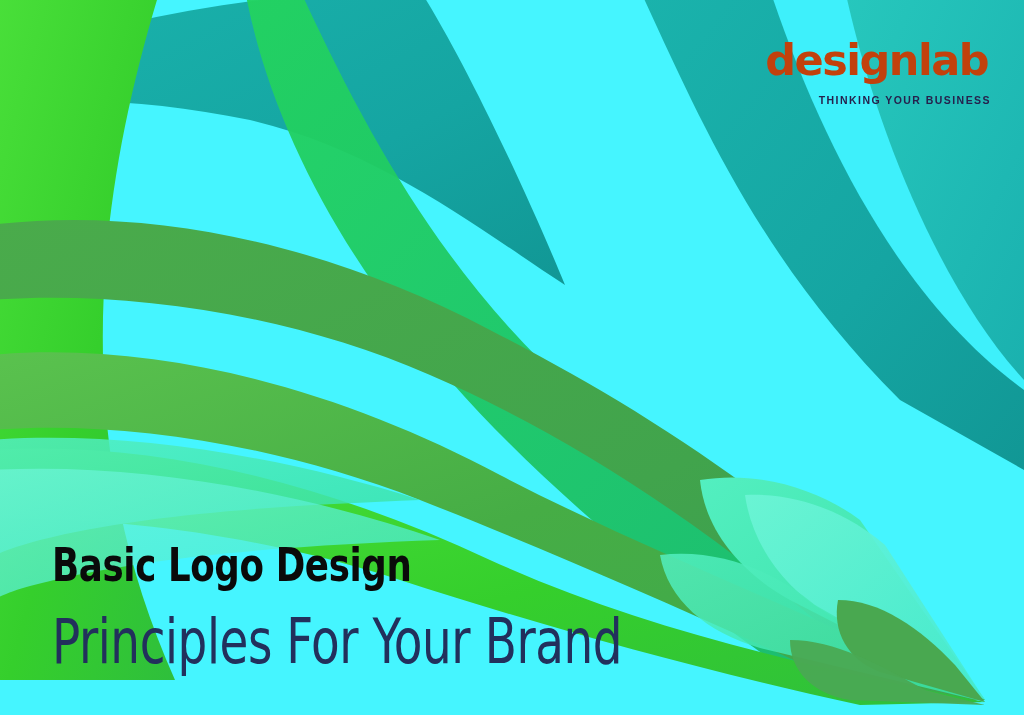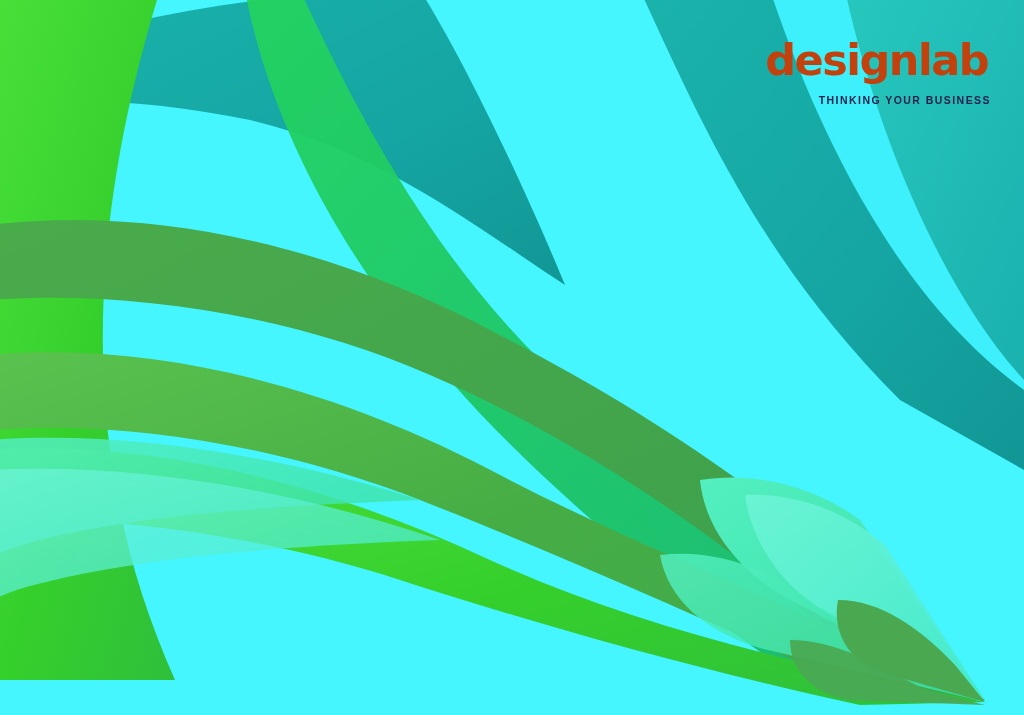--- a/index.html
+++ b/index.html
@@ -171,14 +171,18 @@
              C 848,660 832,632 838,600 Z" fill="#49a850"></path>
     <path d="M 790,640 C 835,640 880,665 925,690 L 985,705 L 850,700
              C 812,694 790,670 790,640 Z" fill="#4aa953" opacity="0.95"></path>
   </svg>
 
   <div class="brand-logo">
     <span class="brand-wordmark">designlab</span>
     <span class="brand-tagline">THINKING YOUR BUSINESS</span>
   </div>
 
+  <div class="headline-block">
+    <span class="headline-primary">Basic Logo Design</span>
+    <span class="headline-secondary">Principles For Your Brand</span>
+  </div>
 
 </div>
 
 </body></html>

